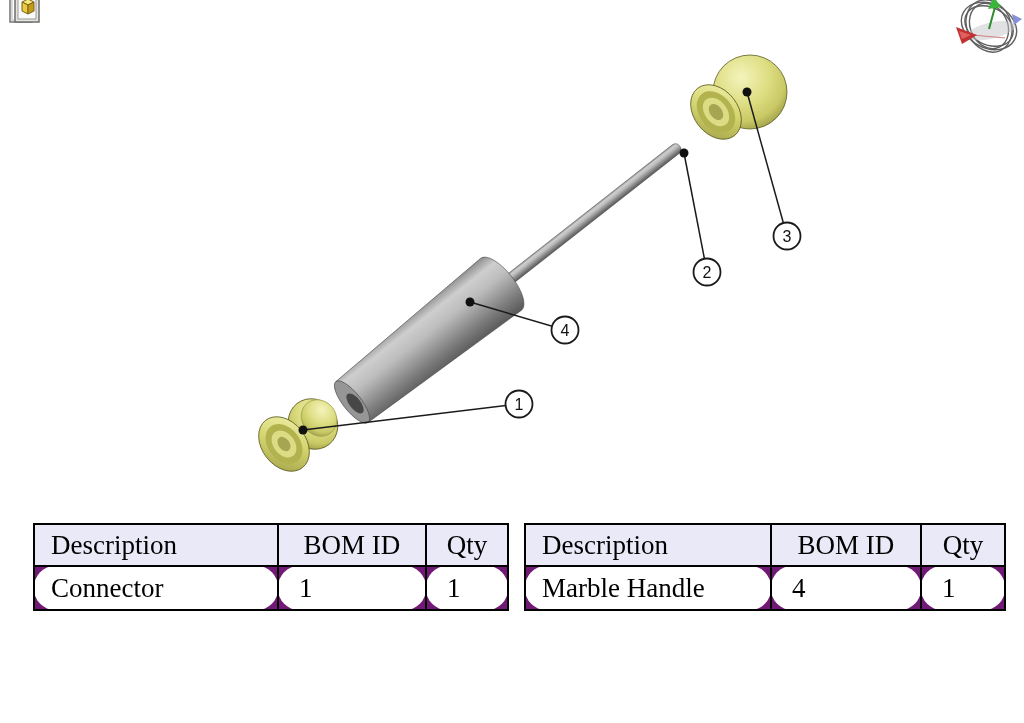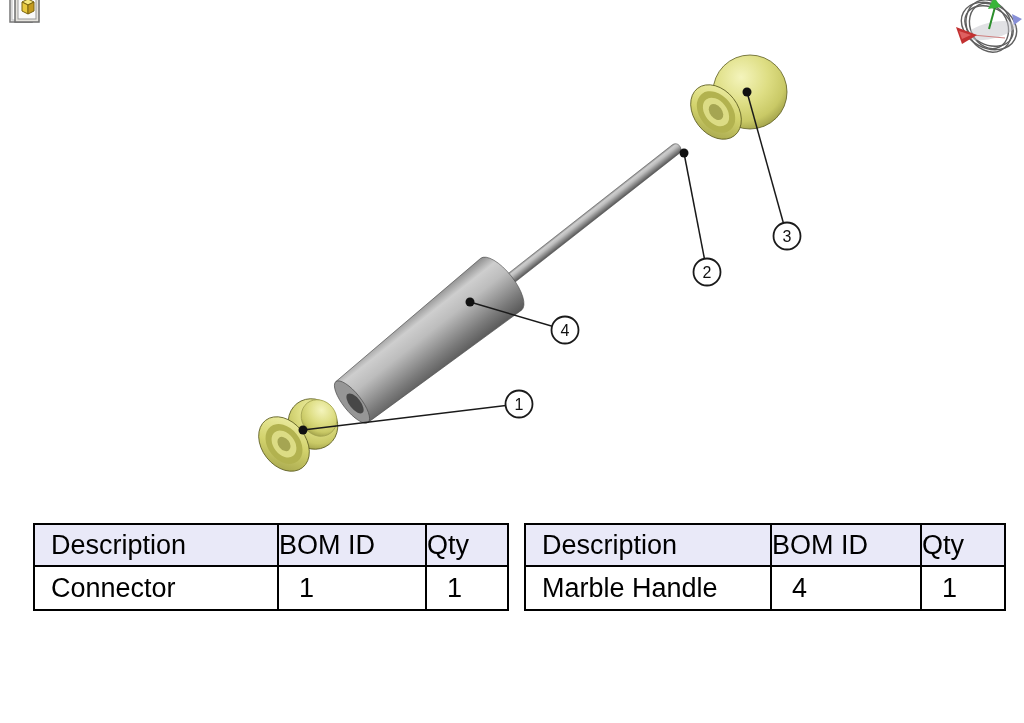--- a/index.html
+++ b/index.html
@@ -1,25 +1,25 @@
 <!DOCTYPE html>
 <html><head>
 <meta charset="utf-8">
 <style>
   html,body{margin:0;padding:0;}
   .canvas{position:relative;width:1024px;height:723px;background:#ffffff;overflow:hidden;
           font-family:"Liberation Sans",sans-serif;}
   .abs{position:absolute;}
-  table.bom{position:absolute;border-collapse:collapse;table-layout:fixed;background:#701a75;}
+  table.bom{position:absolute;border-collapse:collapse;table-layout:fixed;background:#701a75;font-family:Liberation Serif, serif;}
   table.bom th,table.bom td{border:2px solid #000;font-size:27px;font-weight:400;color:#000;
           padding:0 0 0 16px;text-align:left;vertical-align:middle;white-space:nowrap;overflow:hidden;}
   table.bom th{background:#e9e9f8;height:40px;}
-  table.bom td{height:42px;background:#fff;}
+  table.bom td{height:42px;background:#fff;border-radius:21px;}
   table.bom tr.alt td{background:#e9e9f8;}
-  table.bom th.c, table.bom td.c{padding:0;}
+  table.bom th.c, table.bom td.c{text-align:center;padding:0;}
   table.bom td.num{padding-left:20px;}
   svg text.balloon-num{font-family:"Liberation Sans",sans-serif;font-size:16px;fill:#111;}
 </style>
 </head>
 <body>
 
 <div class="canvas">
 
   <svg class="abs" style="left:8px;top:0px;" width="36" height="30" viewBox="0 0 36 30">
     <g>

